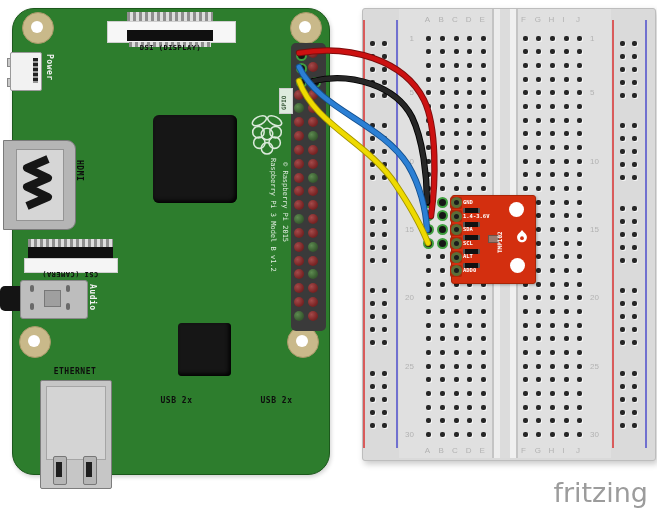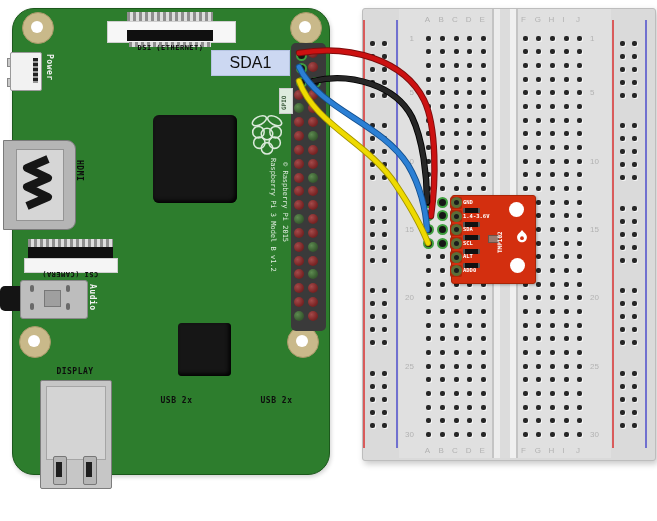--- a/index.html
+++ b/index.html
@@ -73,21 +73,21 @@
 
     <div class="abs mount-hole" style="left:22px;top:12px;"></div>
     <div class="abs mount-hole" style="left:290px;top:12px;"></div>
     <div class="abs mount-hole" style="left:19px;top:326px;"></div>
     <div class="abs mount-hole" style="left:287px;top:326px;"></div>
 
     <div class="abs teeth-h" style="left:127px;top:12px;width:86px;height:10px;"></div>
     <div class="abs" style="left:107px;top:21px;width:127px;height:20px;background:#f7f7f7;border:1px solid #cfcfcf;"></div>
     <div class="abs" style="left:127px;top:30px;width:86px;height:11px;background:#101010;"></div>
     <div class="abs teeth-h" style="left:129px;top:42px;width:82px;height:5px;"></div>
-    <div class="abs silk-b mono" style="left:107px;top:44px;width:127px;">DSI (ETHERNET)</div>
+    <div class="abs silk-b mono" style="left:107px;top:44px;width:127px;">DSI (DISPLAY)</div>
 
     <div class="abs" style="left:7px;top:58px;width:5px;height:7px;background:#c9c9c9;border:1px solid #888;"></div>
     <div class="abs" style="left:7px;top:78px;width:5px;height:7px;background:#c9c9c9;border:1px solid #888;"></div>
     <div class="abs" style="left:10px;top:52px;width:30px;height:37px;background:#f2f2f2;border:1px solid #9a9a9a;border-radius:2px;"></div>
     <div class="abs" style="left:33px;top:58px;width:5px;height:25px;background:repeating-linear-gradient(180deg,#222 0 3px,#999 3px 5px);"></div>
     <div class="abs silk-w mono rot90" style="left:54px;top:54px;">Power</div>
 
     <div class="abs" style="left:3px;top:140px;width:71px;height:88px;background:#b5b5b5;border:1px solid #7a7a7a;border-radius:0 9px 9px 0;"></div>
     <div class="abs" style="left:16px;top:149px;width:46px;height:70px;background:#d6d6d6;border:1px solid #949494;"></div>
     <svg class="abs" style="left:22px;top:155px;" width="32" height="58">
@@ -120,21 +120,21 @@
           <circle cx="31" cy="20" r="6"></circle>
         <circle cx="22" cy="22" r="6"></circle>
           <circle cx="14" cy="31" r="6"></circle>
         <circle cx="30" cy="31" r="6"></circle>
           <circle cx="22" cy="37" r="6"></circle>
       </g>
     </svg>
     <div class="abs tiny-w mono rot90" style="left:277px;top:158px;">Raspberry Pi 3 Model B v1.2</div>
     <div class="abs tiny-w mono rot90" style="left:289px;top:162px;">© Raspberry Pi 2015</div>
 
-    <div class="abs silk-b mono" style="left:40px;top:367px;width:70px;font-size:8px;">DISPLAY</div>
+    <div class="abs silk-b mono" style="left:40px;top:367px;width:70px;font-size:8px;">ETHERNET</div>
     <div class="abs" style="left:40px;top:380px;width:70px;height:107px;background:#c6c6c6;border:1px solid #7d7d7d;border-radius:2px;"></div>
     <div class="abs" style="left:46px;top:386px;width:58px;height:72px;background:#d4d4d4;border:1px solid #a5a5a5;"></div>
     <div class="abs" style="left:53px;top:456px;width:12px;height:27px;background:#b5b5b5;border:1px solid #777;border-radius:2px;"></div>
     <div class="abs" style="left:56px;top:462px;width:6px;height:15px;background:#1e1e1e;"></div>
     <div class="abs" style="left:83px;top:456px;width:12px;height:27px;background:#b5b5b5;border:1px solid #777;border-radius:2px;"></div>
     <div class="abs" style="left:86px;top:462px;width:6px;height:15px;background:#1e1e1e;"></div>
 
     <div class="abs silk-b mono" style="left:145px;top:396px;width:63px;font-size:8px;">USB 2x</div>
     <div class="abs silk-b mono" style="left:245px;top:396px;width:63px;font-size:8px;">USB 2x</div>
   </div>
@@ -175,21 +175,20 @@
       <div class="gpio-pin red" style="left: 3px; top: 226.44px; position: absolute;"></div>
       <div class="gpio-pin gnd" style="left: 17px; top: 226.44px; position: absolute;"></div>
       <div class="gpio-pin red" style="left: 3px; top: 240.28px; position: absolute;"></div>
       <div class="gpio-pin red" style="left: 17px; top: 240.28px; position: absolute;"></div>
       <div class="gpio-pin red" style="left: 3px; top: 254.12px; position: absolute;"></div>
       <div class="gpio-pin red" style="left: 17px; top: 254.12px; position: absolute;"></div>
       <div class="gpio-pin gnd" style="left: 3px; top: 267.96px; position: absolute;"></div>
       <div class="gpio-pin red" style="left: 17px; top: 267.96px; position: absolute;"></div>
     </div>
 
-  <div class="abs net-label" style="left:211px;top:50px;">SDA1</div>
   <div class="abs" id="gpio-box"></div>
   <div class="abs mono rot-90" style="left:280px;top:110px;font-size:6px;font-weight:bold;color:#3a5a3a;">GPIO</div>
 
   <div>
     <div class="abs" id="bboard"></div>
     <div class="abs" id="bb-mid"></div>
     <div class="abs" id="bb-channel"></div>
     <div class="abs rail-line" style="left:363px;background:#d95b5b;"></div>
     <div class="abs rail-line" style="left:396px;background:#7070cf;"></div>
     <div class="abs rail-line" style="left:612px;background:#d95b5b;"></div>
@@ -689,13 +688,14 @@
     <g>
       <path class="w-shade" d="M299,67 C320,110 380,122 408,165 C420,185 426,210 427,230" stroke="#14508f"></path>
       <path class="w-main" d="M299,67 C320,110 380,122 408,165 C420,185 426,210 427,230" stroke="#2b7fd4"></path>
     </g>
     <g>
       <path class="w-shade" d="M299,81 C315,125 368,142 396,185 C410,206 422,228 428,243" stroke="#a39400"></path>
       <path class="w-main" d="M299,81 C315,125 368,142 396,185 C410,206 422,228 428,243" stroke="#eeda00"></path>
     </g>
   </svg>
 
+  <div class="abs" id="watermark">fritzing</div>
 </div>
 
 </body></html>

